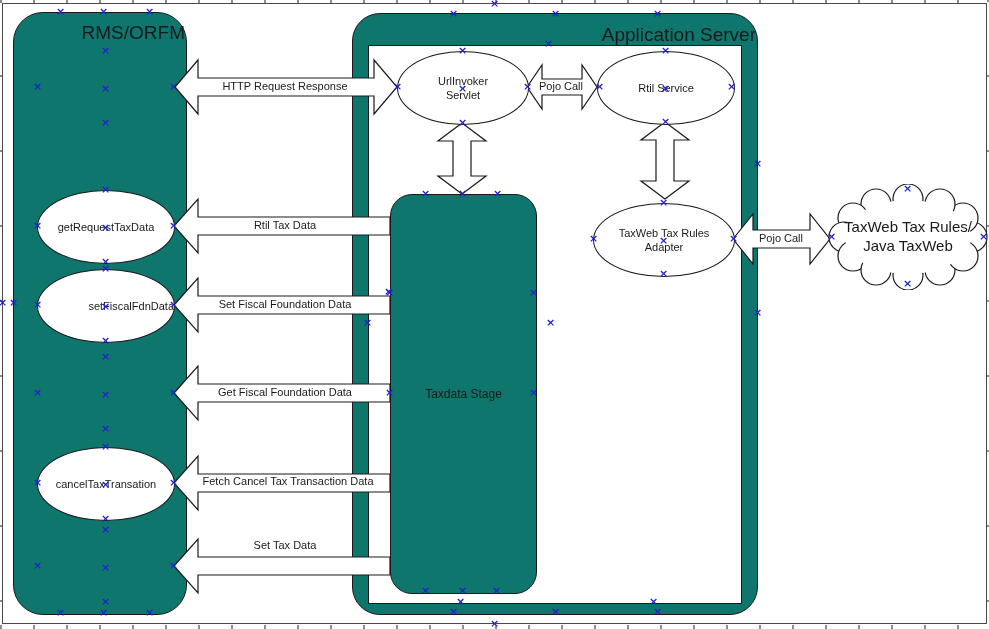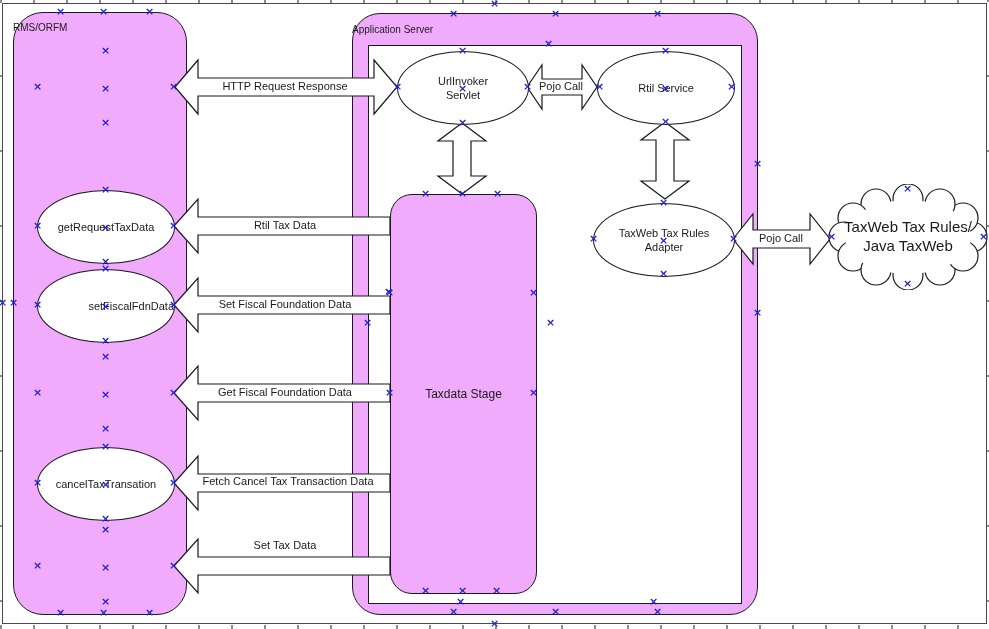--- a/index.html
+++ b/index.html
@@ -11,28 +11,28 @@
   .frame{position:absolute;left:2px;top:3px;width:983px;height:619px;border:1px solid #4a4a4a;z-index:1;}
   .ticks-top{position:absolute;left:0;top:0;width:989px;height:3px;z-index:1;
     background:repeating-linear-gradient(to right,#8c8c8c 0 2px,transparent 2px 33px);}
   .ticks-bottom{position:absolute;left:0;top:625px;width:989px;height:4px;z-index:1;
     background:repeating-linear-gradient(to right,#8c8c8c 0 2px,transparent 2px 33px);}
   .ticks-left{position:absolute;left:0;top:0;width:2px;height:629px;z-index:1;
     background:repeating-linear-gradient(to bottom,#8c8c8c 0 2px,transparent 2px 75px);}
   .ticks-right{position:absolute;left:987px;top:0;width:2px;height:629px;z-index:1;
     background:repeating-linear-gradient(to bottom,#8c8c8c 0 2px,transparent 2px 75px);}
 
-  .green-box{position:absolute;background:#f0abfc;border:1px solid #1a1a1a;z-index:2;}
+  .green-box{position:absolute;background:#0f766e;border:1px solid #1a1a1a;z-index:2;}
   #rms-box{left:13px;top:12px;width:172px;height:601px;border-radius:30px;}
   #appserver-box{left:352px;top:13px;width:404px;height:600px;border-radius:28px;}
   #appserver-inner{position:absolute;left:368px;top:45px;width:372px;height:557px;background:#fff;border:1px solid #1a1a1a;z-index:3;}
   #taxdata-stage{left:390px;top:194px;width:145px;height:398px;border-radius:22px;z-index:4;
     display:flex;align-items:center;justify-content:center;font-size:12px;}
 
-  .section-title{position:absolute;text-align:left;font-size:10px;z-index:7;}
+  .section-title{position:absolute;text-align:right;font-size:19px;z-index:7;}
   #rms-title{left:13px;top:22px;width:172px;}
   #appserver-title{left:352px;top:24px;width:404px;}
 
   svg.arrow-layer{position:absolute;left:0;top:0;z-index:5;}
   svg.arrow-layer path{fill:#ffffff;stroke:#1a1a1a;stroke-width:1.2;}
 
   .node{position:absolute;background:#fff;border:1px solid #1a1a1a;border-radius:50%;
     display:flex;align-items:center;justify-content:center;text-align:center;
     font-size:11px;line-height:1.3;z-index:6;}
   .node span{display:block;}

